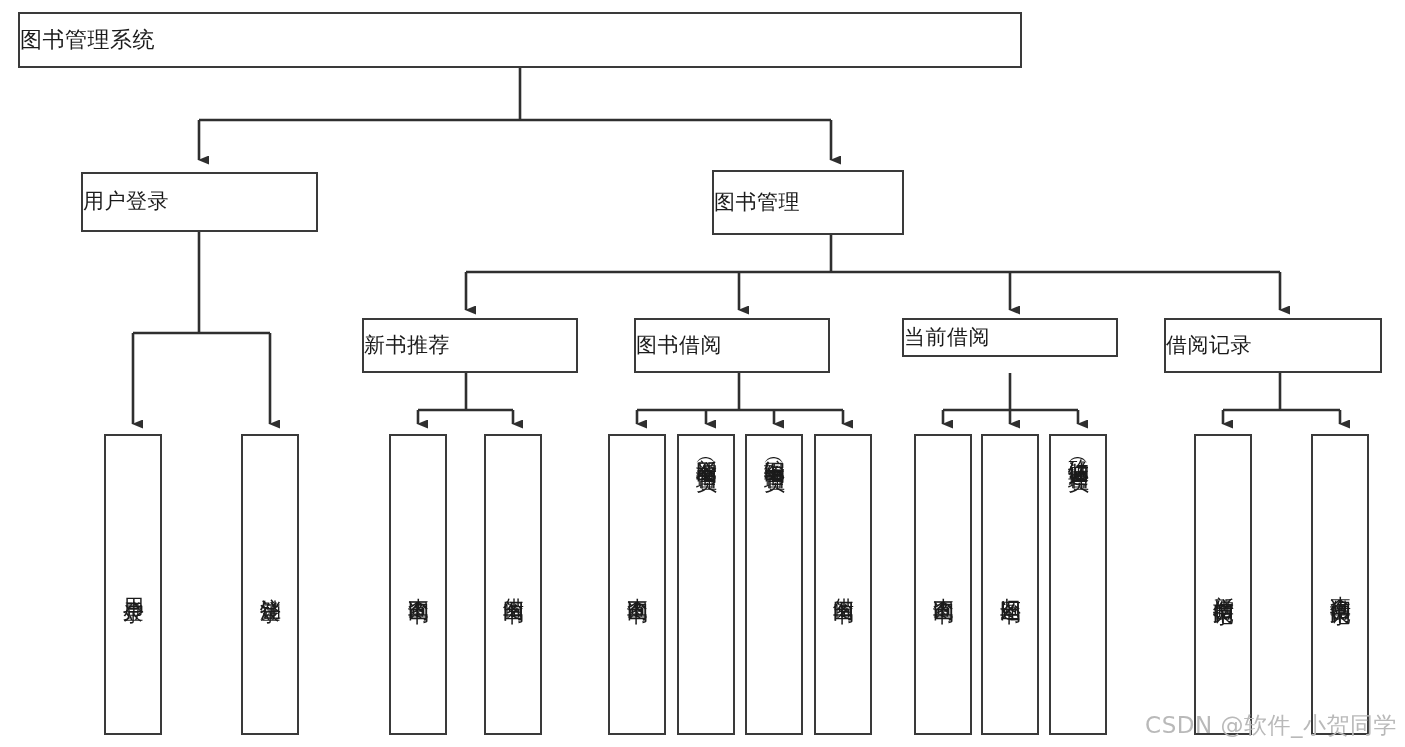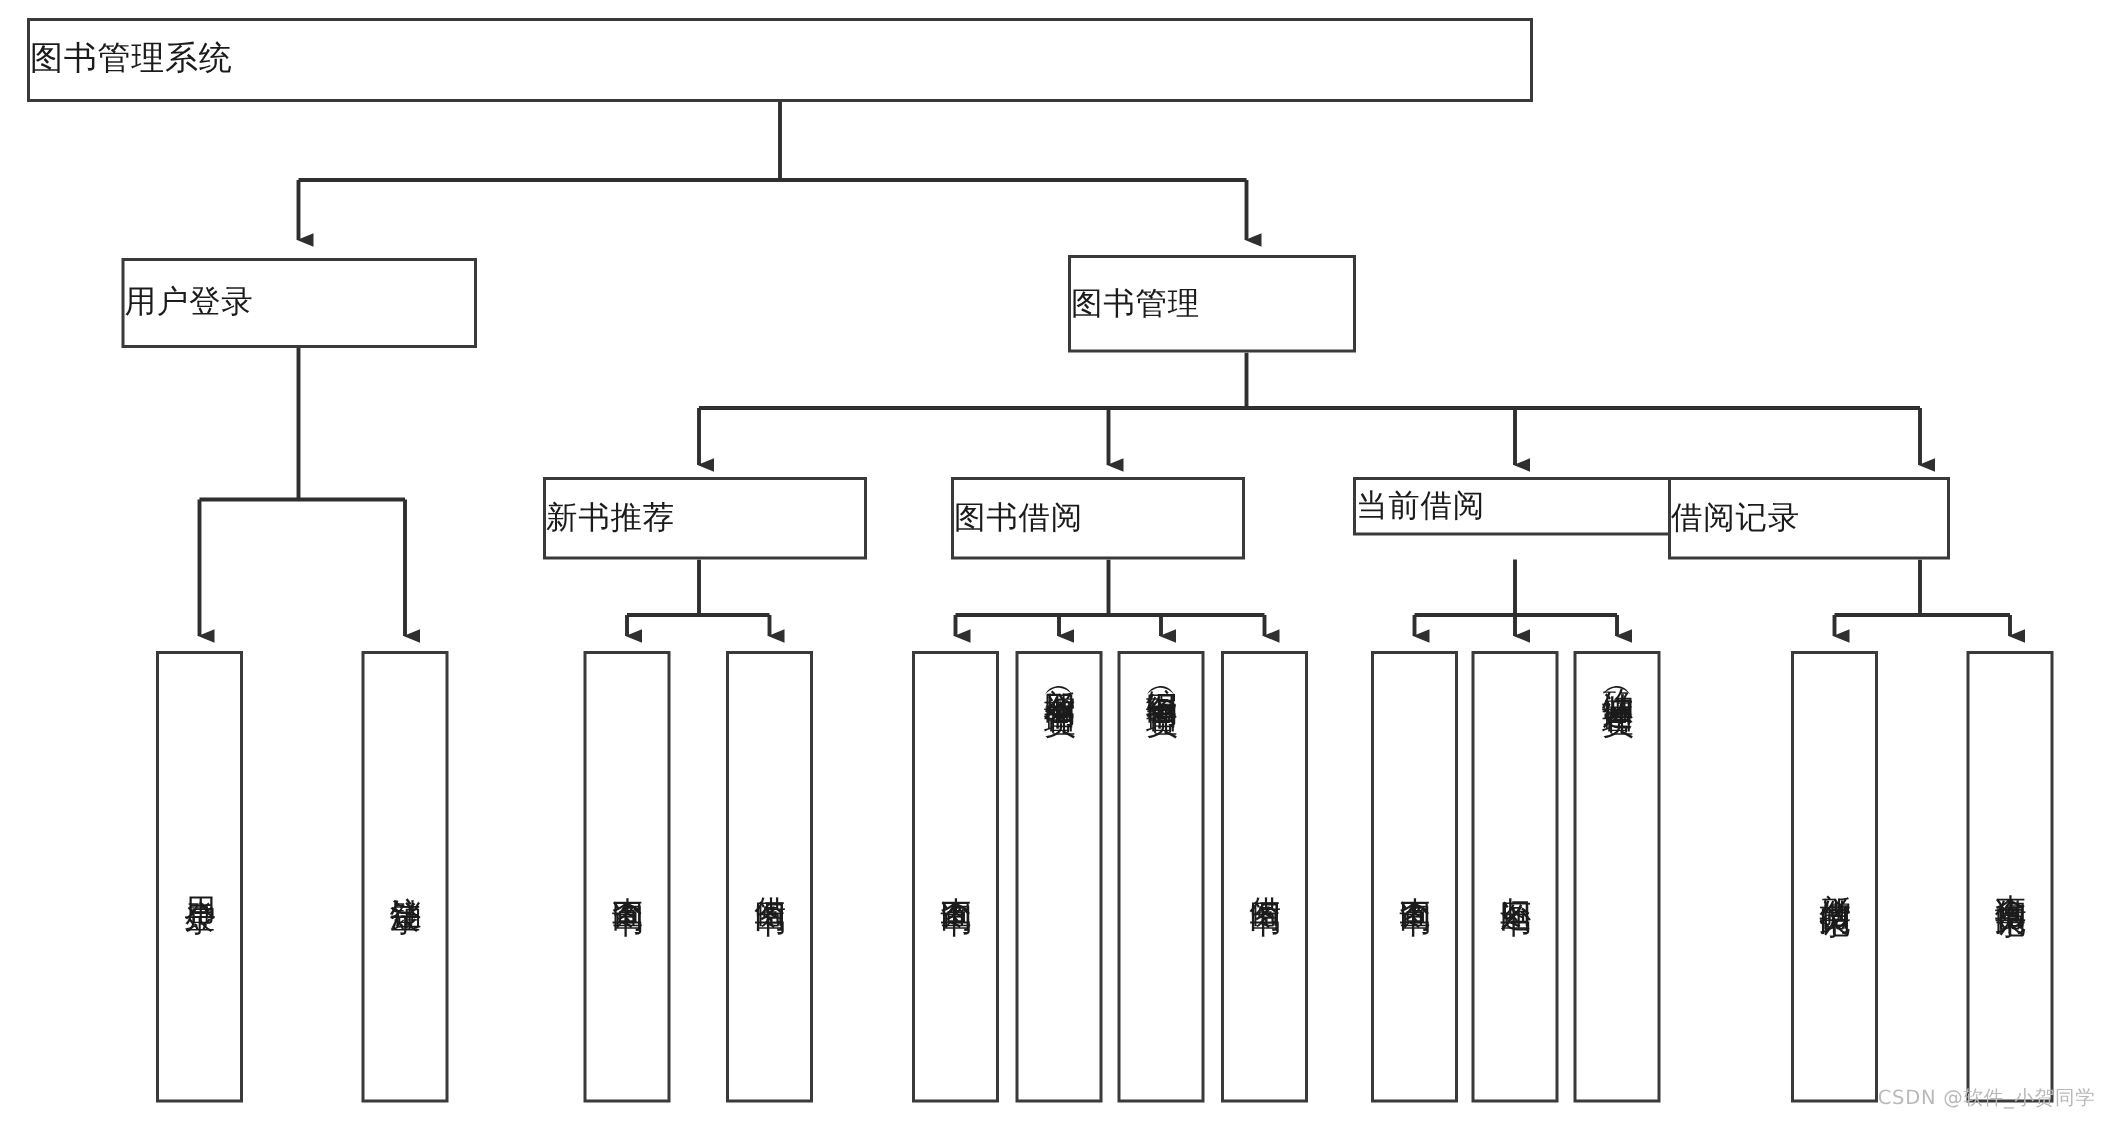--- a/index.html
+++ b/index.html
@@ -61,21 +61,21 @@
   }
   
   .node.vert.centered {
     align-items: center;
     padding-top: 0;
   }
   .watermark {
     position: absolute;
     right: 8px;
     bottom: 6px;
-    font-size: 13px;
+    font-size: 23px;
     color: #b9b9b9;
     white-space: nowrap;
     letter-spacing: 0.5px;
   }
 </style>
 </head>
 <body>
 
 <div id="canvas">
 
@@ -146,21 +146,21 @@
   </div>
 
   <div class="node horiz" style="left:634px; top:318px; width:196px; height:55px;">
     <span>图书借阅</span>
   </div>
 
   <div class="node horiz" style="left:902px; top:318px; width:216px; height:39px;">
     <span>当前借阅</span>
   </div>
 
-  <div class="node horiz" style="left:1112px; top:318px; width:188px; height:55px;">
+  <div class="node horiz" style="left:1164px; top:318px; width:218px; height:55px;">
     <span>借阅记录</span>
   </div>
 
   <div class="node vert centered" style="left:104px; top:434px; width:58px; height:301px;">
     <span class="vlabel">用户登录</span>
   </div>
 
   <div class="node vert centered" style="left:241px; top:434px; width:58px; height:301px;">
     <span class="vlabel">注销登录</span>
   </div>

